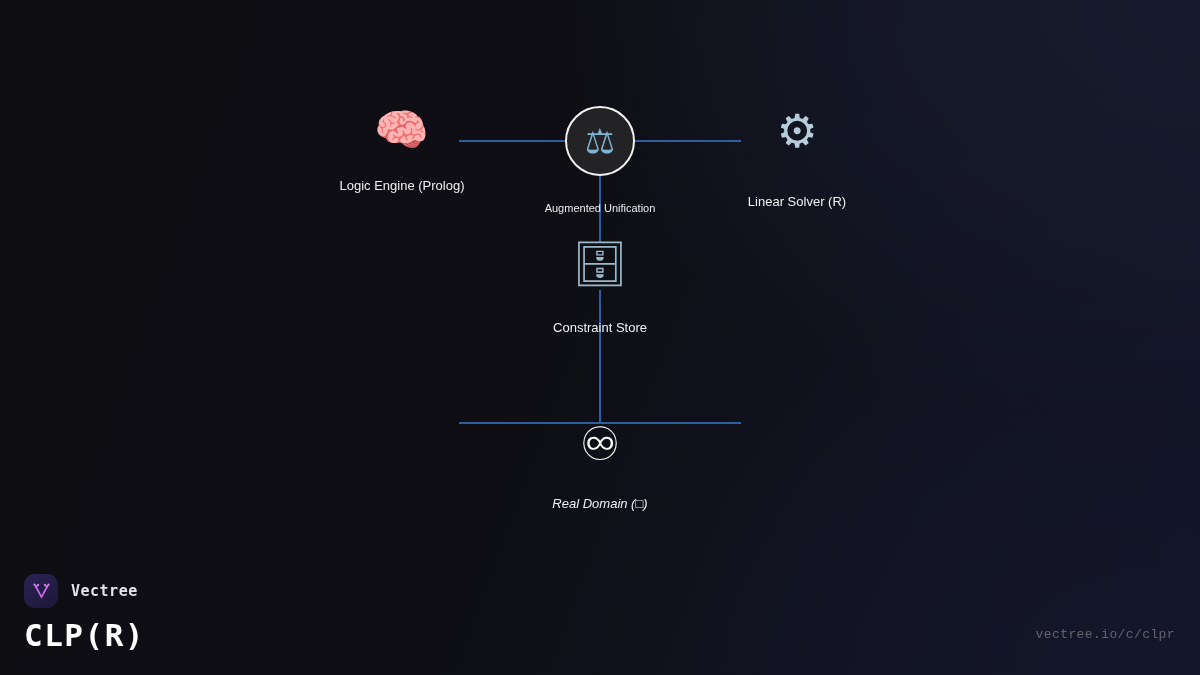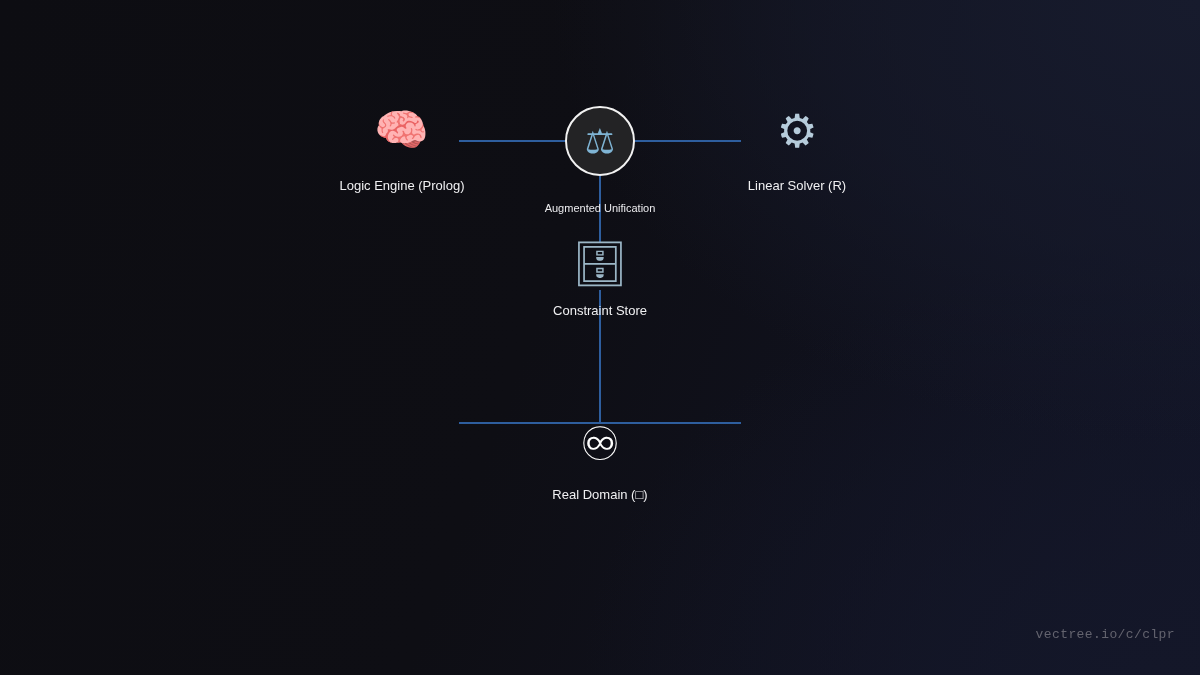--- a/index.html
+++ b/index.html
@@ -141,36 +141,59 @@
   <div class="edge v" style="left:599px; top:290px; height:134px;"></div>
   <div class="edge h" style="left:459px; top:422px; width:282px;"></div>
 
   <div class="node" style="left:292px; top:108px;">
     <div class="glyph" style="font-size:44px; height:52px; color:#f2919b;">🧠</div>
     <div class="node-label" style="margin-top:18px;">Logic Engine (Prolog)</div>
   </div>
 
   <div class="node" style="left:687px; top:108px;">
     <div class="glyph" style="font-size:46px; height:52px; color:#b6ccdb;">⚙</div>
-    <div class="node-label" style="margin-top:18px;">Linear Solver (R)</div>
+    <div class="node-label" style="margin-top:34px;">Linear Solver (R)</div>
   </div>
 
   <div class="node" style="left:490px; top:106px;">
     <div class="hub-circle">
       <span class="glyph" style="font-size:34px; color:#7fb4d4;">⚖</span>
     </div>
     <div class="hub-label">Augmented Unification</div>
   </div>
 
   <div class="node" style="left:490px; top:242px;">
     <div class="glyph" style="font-size:44px; height:50px; color:#9bb6c6; position:relative; z-index:2;">🗄</div>
-    <div class="node-label" style="margin-top:11px; position:relative; z-index:2;">Constraint Store</div>
+    <div class="node-label" style="margin-top:28px; position:relative; z-index:2;">Constraint Store</div>
   </div>
 
   <div class="node" style="left:490px; top:421px;">
     <div class="glyph" style="font-size:46px; height:52px; color:#ffffff; position:relative; z-index:2;">♾</div>
-    <div class="node-label" style="margin-top:14px; position:relative; z-index:2;">Real Domain (□)</div>
+    <div class="node-label" style="margin-top:23px; position:relative; z-index:2;font-style:italic;">Real Domain (□)</div>
   </div>
 
+  <div id="footer-brand">
+    <div class="brand-row">
+      <div class="brand-logo">
+        <svg width="19" height="19" viewBox="0 0 24 24" aria-hidden="true">
+          <g stroke="#d46af0" stroke-width="2.1" fill="none" stroke-linecap="round">
+            <path d="M5 6 L12 19 L19 6"></path>
+            <path d="M5 6 L3.2 3.6"></path>
+            <path d="M5 6 L7.6 3.9"></path>
+            <path d="M19 6 L20.8 3.6"></path>
+            <path d="M19 6 L16.4 3.9"></path>
+          </g>
+          <g fill="#e07ef5">
+            <circle cx="3.1" cy="3.3" r="1.25"></circle>
+            <circle cx="7.8" cy="3.6" r="1.25"></circle>
+            <circle cx="20.9" cy="3.3" r="1.25"></circle>
+            <circle cx="16.2" cy="3.6" r="1.25"></circle>
+          </g>
+        </svg>
+      </div>
+      <div class="brand-name">Vectree</div>
+    </div>
+    <div class="brand-title">CLP(R)</div>
+  </div>
 
   <div id="footer-url">vectree.io/c/clpr</div>
 
 </div>
 
 </body></html>

